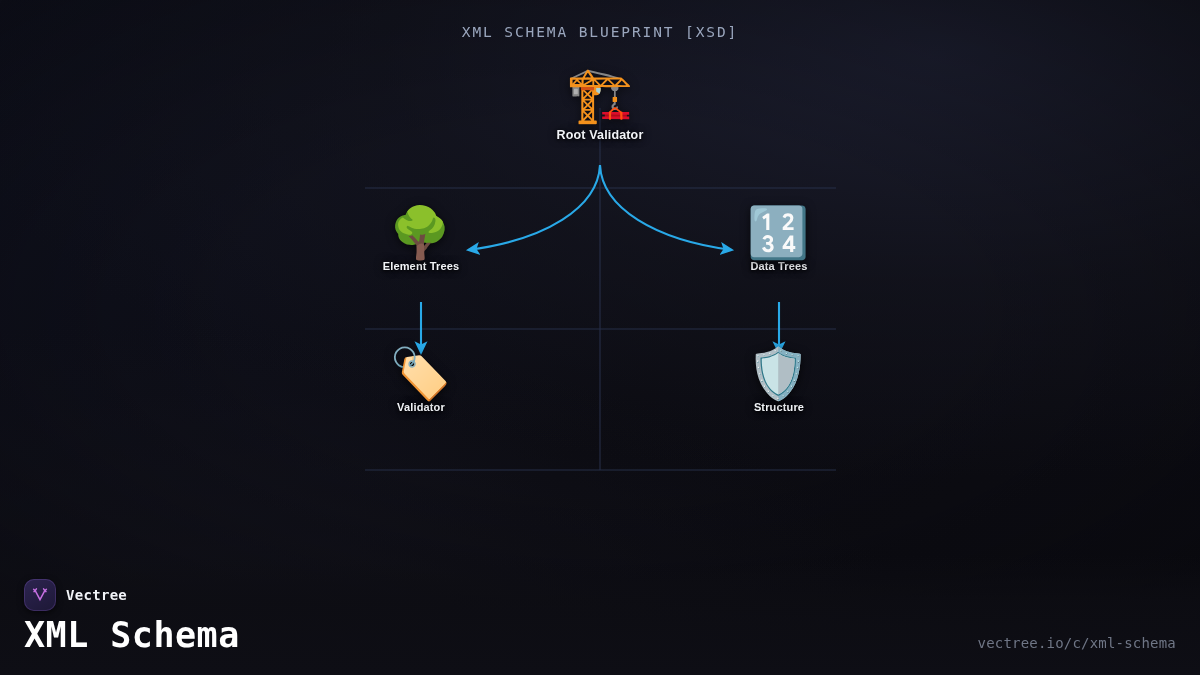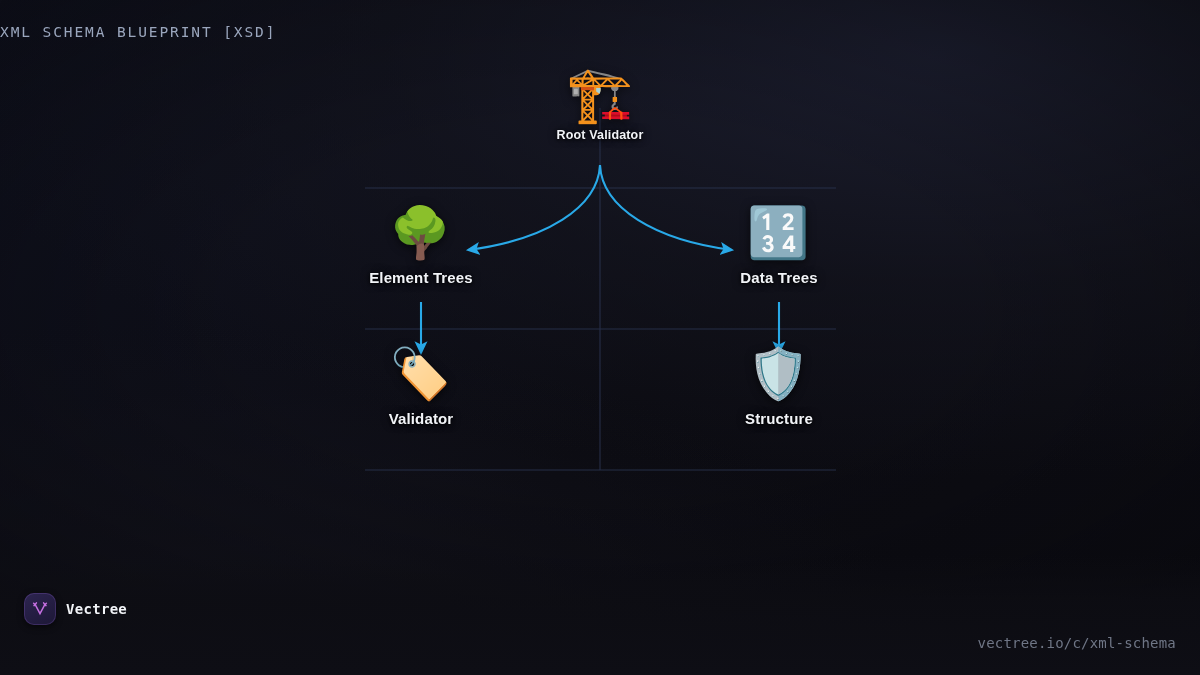--- a/index.html
+++ b/index.html
@@ -34,20 +34,21 @@
   }
   .bg-vignette {
     position: absolute; inset: 0;
     background: radial-gradient(85% 75% at 50% 45%, rgba(0,0,0,0) 35%, rgba(0,0,0,.45) 100%);
   }
 
   
   .blueprint-title {
     position: absolute;
     top: 24px; left: 0; right: 0;
+    text-align: center;
     font-family: "DejaVu Sans Mono", "Liberation Mono", monospace;
     font-size: 14.5px;
     letter-spacing: 1.9px;
     color: #9aa6bd;
   }
 
   
   .diagram {
     position: absolute;
     left: 0; top: 0;
@@ -63,42 +64,42 @@
     z-index: 3;
   }
   .node .glyph {
     font-family: "DejaVu Sans", sans-serif;
     line-height: 1;
     display: block;
     filter: drop-shadow(0 2px 5px rgba(0,0,0,.65));
   }
   .node .label {
     display: block;
-    margin-top: 11px;
-    font-size: 15px;
+    margin-top: 2px;
+    font-size: 11px;
     font-weight: bold;
     color: #f2f4f8;
     letter-spacing: .15px;
     text-shadow: 0 1px 3px rgba(0,0,0,.9), 0 0 8px rgba(0,0,0,.8);
   }
   .node.root .glyph { font-size: 54px; }
   .node.root .label { font-size: 12.5px; margin-top: 6px; }
   .node.lvl1 .glyph { font-size: 50px; }
   .node.lvl2 .glyph { font-size: 50px; }
 
   
   .footer {
     position: absolute;
     left: 0; right: 0; bottom: 0;
     height: 120px;
     background: linear-gradient(180deg, rgba(14,14,20,0) 0%, rgba(13,13,19,.85) 40%, #0e0e15 100%);
   }
   .brand {
     position: absolute;
-    left: 24px; bottom: 50px;
+    left: 24px; bottom: 64px;
     display: flex; align-items: center; gap: 10px;
   }
   .brand-logo {
     width: 32px; height: 32px;
     border-radius: 10px;
     background: linear-gradient(150deg, #2d2550 0%, #241d42 55%, #1d1836 100%);
     box-shadow: inset 0 0 0 1px rgba(160,110,230,.22), 0 2px 6px rgba(0,0,0,.6);
     display: flex; align-items: center; justify-content: center;
   }
   .brand-name {
@@ -194,16 +195,17 @@
         <g stroke="#c46fe0" stroke-width="1.5" stroke-linecap="round" fill="none">
           <path d="M5.2,5.6 L10,14.6 L14.8,5.6"></path>
           <path d="M5.2,5.6 L3.6,4.2 M5.2,5.6 L6.4,3.9 M5.2,5.6 L4.0,6.6"></path>
           <path d="M14.8,5.6 L16.4,4.2 M14.8,5.6 L13.6,3.9 M14.8,5.6 L16.0,6.6"></path>
         </g>
       </svg>
     </div>
     <div class="brand-name">Vectree</div>
   </div>
 
+  <div class="page-title">XML Schema</div>
 
   <div class="page-url">vectree.io/c/xml-schema</div>
 
 </div>
 
 </body></html>

